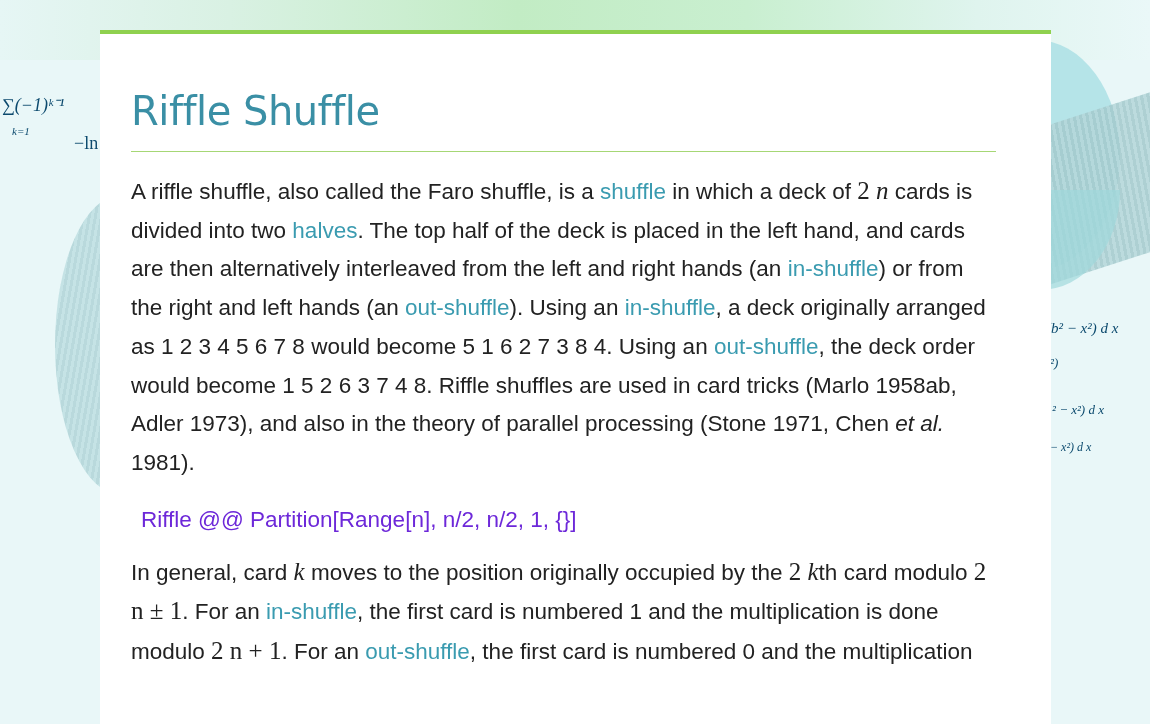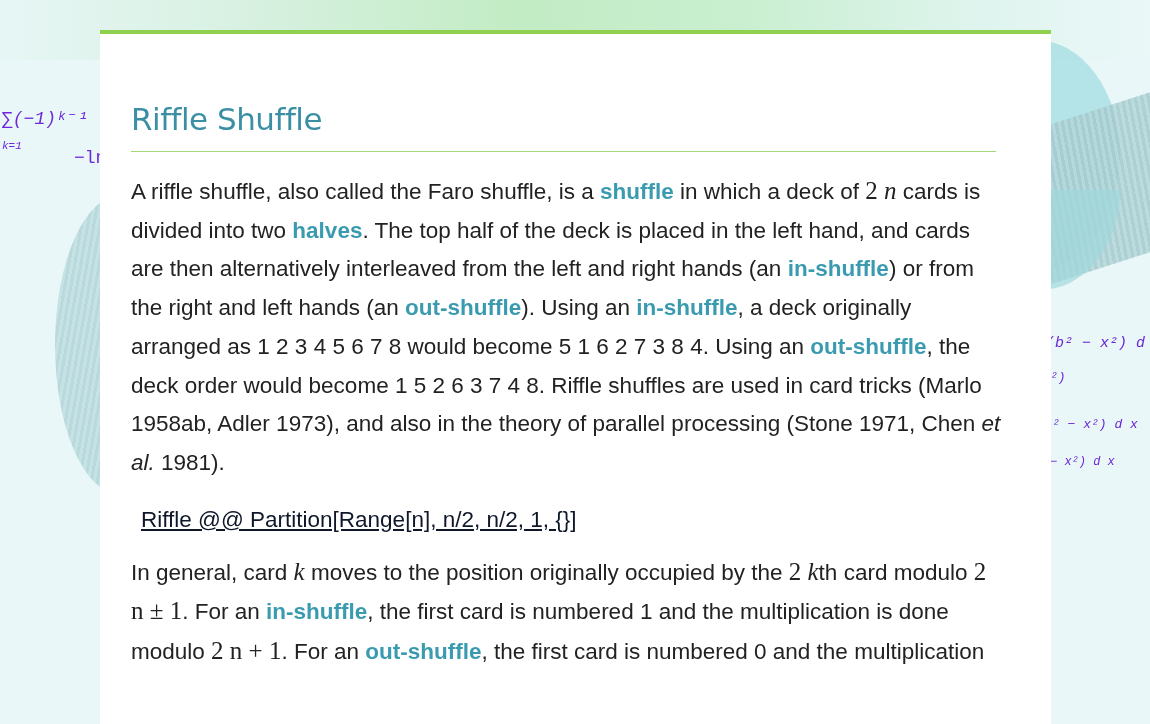--- a/index.html
+++ b/index.html
@@ -6,23 +6,22 @@
   body {
     width: 1150px; height: 724px; overflow: hidden; position: relative;
     background: #e9f7f8;
     font-family: "Liberation Sans", sans-serif;
   }
   .bg-top {
     position: absolute; left: 0; top: 0; width: 1150px; height: 60px;
     background: linear-gradient(90deg, #e6f6f5 0%, #d9f1e3 20%, #c2ecc4 45%, #c9efd0 65%, #dff4ee 85%, #eaf8f8 100%);
   }
   .bg-formula {
-    position: absolute; color: #6d28d9; font-family: Liberation Mono, monospace; font-style: italic;
+    position: absolute; color: #0c4a6e; font-family: Liberation Serif, serif; font-style: italic;
     white-space: nowrap;
-    margin-top: 15px;
   }
   .bg-shape-left {
     position: absolute; left: 55px; top: 195px; width: 110px; height: 300px;
     border-radius: 60% 40% 40% 60% / 50% 50% 50% 50%;
     background: repeating-linear-gradient(100deg, #a9cfd3 0px, #a9cfd3 3px, #b9dcdf 3px, #b9dcdf 6px);
     opacity: 0.75;
   }
   .bg-shape-right1 {
     position: absolute; left: 1000px; top: 40px; width: 120px; height: 230px;
     border-radius: 0 70% 70% 0 / 0 50% 50% 0;
@@ -52,48 +51,48 @@
     display: inline-block; width: 16px; height: 16px; border: 2px solid #2a99a6; border-radius: 50%;
     box-sizing: border-box; position: relative; margin: 0 1px; vertical-align: -1px;
   }
   .logo-globe::before { content: ""; position: absolute; left: 5px; top: 0; width: 2px; height: 12px; background: #2a99a6; }
   .logo-globe::after { content: ""; position: absolute; left: 0; top: 5px; width: 12px; height: 2px; background: #2a99a6; }
   .logo-tag {
     margin-left: 5px; font-size: 7px; line-height: 8px; color: #2a99a6; text-transform: uppercase;
   }
   .logo-tag b { font-weight: bold; }
   h1 {
-    position: absolute; left: 31px; top: 67px; margin: 0;
+    position: absolute; left: 31px; top: 54px; margin: 0;
     font-family: "DejaVu Sans", sans-serif; font-weight: normal;
-    font-size: 31px; color: #3a8fa5; letter-spacing: -0.5px;
+    font-size: 40px; color: #3a8fa5; letter-spacing: -0.5px;
   }
   .title-rule {
     position: absolute; left: 31px; top: 117px; width: 865px; height: 1px; background: #a6d775;
   }
   .content {
     position: absolute; left: 31px; top: 138px; width: 870px;
     font-family: "Liberation Sans", sans-serif; font-size: 22.5px; line-height: 38.7px; color: #222222;
   }
   .content p { margin: 0 0 18px 0; }
-  .content a { color: #3a9bb0; text-decoration: none; font-weight: bold; }
+  .content a { color: #3a9bb0; text-decoration: none; }
   .math { font-family: Liberation Serif, serif; font-size: 25px; }
   .math i { font-style: italic; }
-  .code { padding-left: 10px; margin: 0 0 14px 0; color: #0f172a; font-size: 22.5px; line-height: 38px; text-decoration: underline; }
+  .code { padding-left: 10px; margin: 0 0 14px 0; color: #6d28d9; font-size: 22.5px; line-height: 38px; }
 </style>
 </head>
 <body>
 
 <div class="bg-top"></div>
 <div class="bg-shape-left"></div>
 <div class="bg-shape-right1"></div>
 <div class="bg-shape-right2"></div>
 <div class="bg-shape-right3"></div>
 
 <div class="bg-formula" style="left:2px; top:92px; font-size:18px;">∑(−1)ᵏ⁻¹</div>
-<div class="bg-formula" style="left:2px; top:125px; font-size:11px;">k=1</div>
+<div class="bg-formula" style="left:12px; top:125px; font-size:11px;">k=1</div>
 <div class="bg-formula" style="left:74px; top:133px; font-size:18px; font-style:normal;">−ln</div>
 <div class="bg-formula" style="left:1046px; top:320px; font-size:15px;">(b² − x²)  d x</div>
 <div class="bg-formula" style="left:1050px; top:355px; font-size:13px;">²)</div>
 <div class="bg-formula" style="left:1052px; top:402px; font-size:13px;">² − x²)  d x</div>
 <div class="bg-formula" style="left:1050px; top:440px; font-size:12px;text-align:center;">− x²)  d x</div>
 <div class="bg-formula" style="left:996px; top:488px; font-size:11px;">x²)  d x</div>
 
 <div class="card">
 
 

